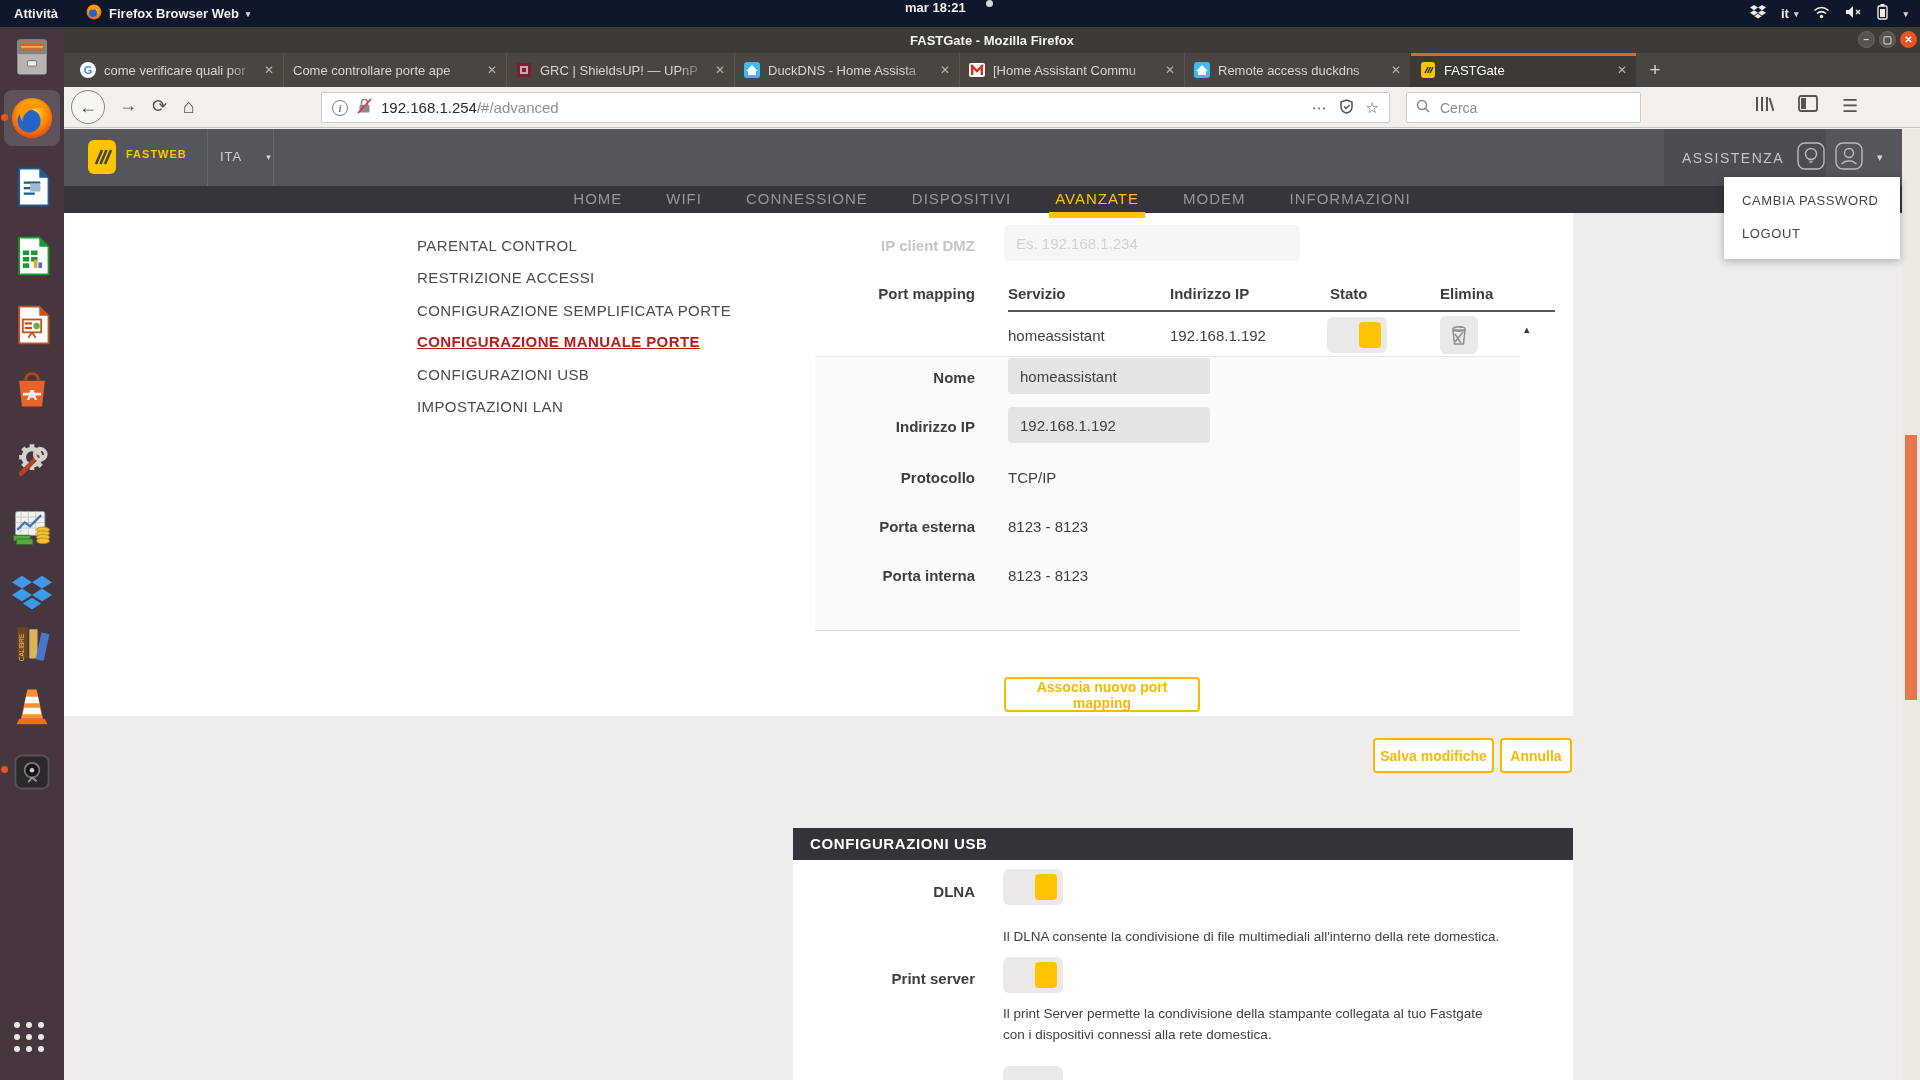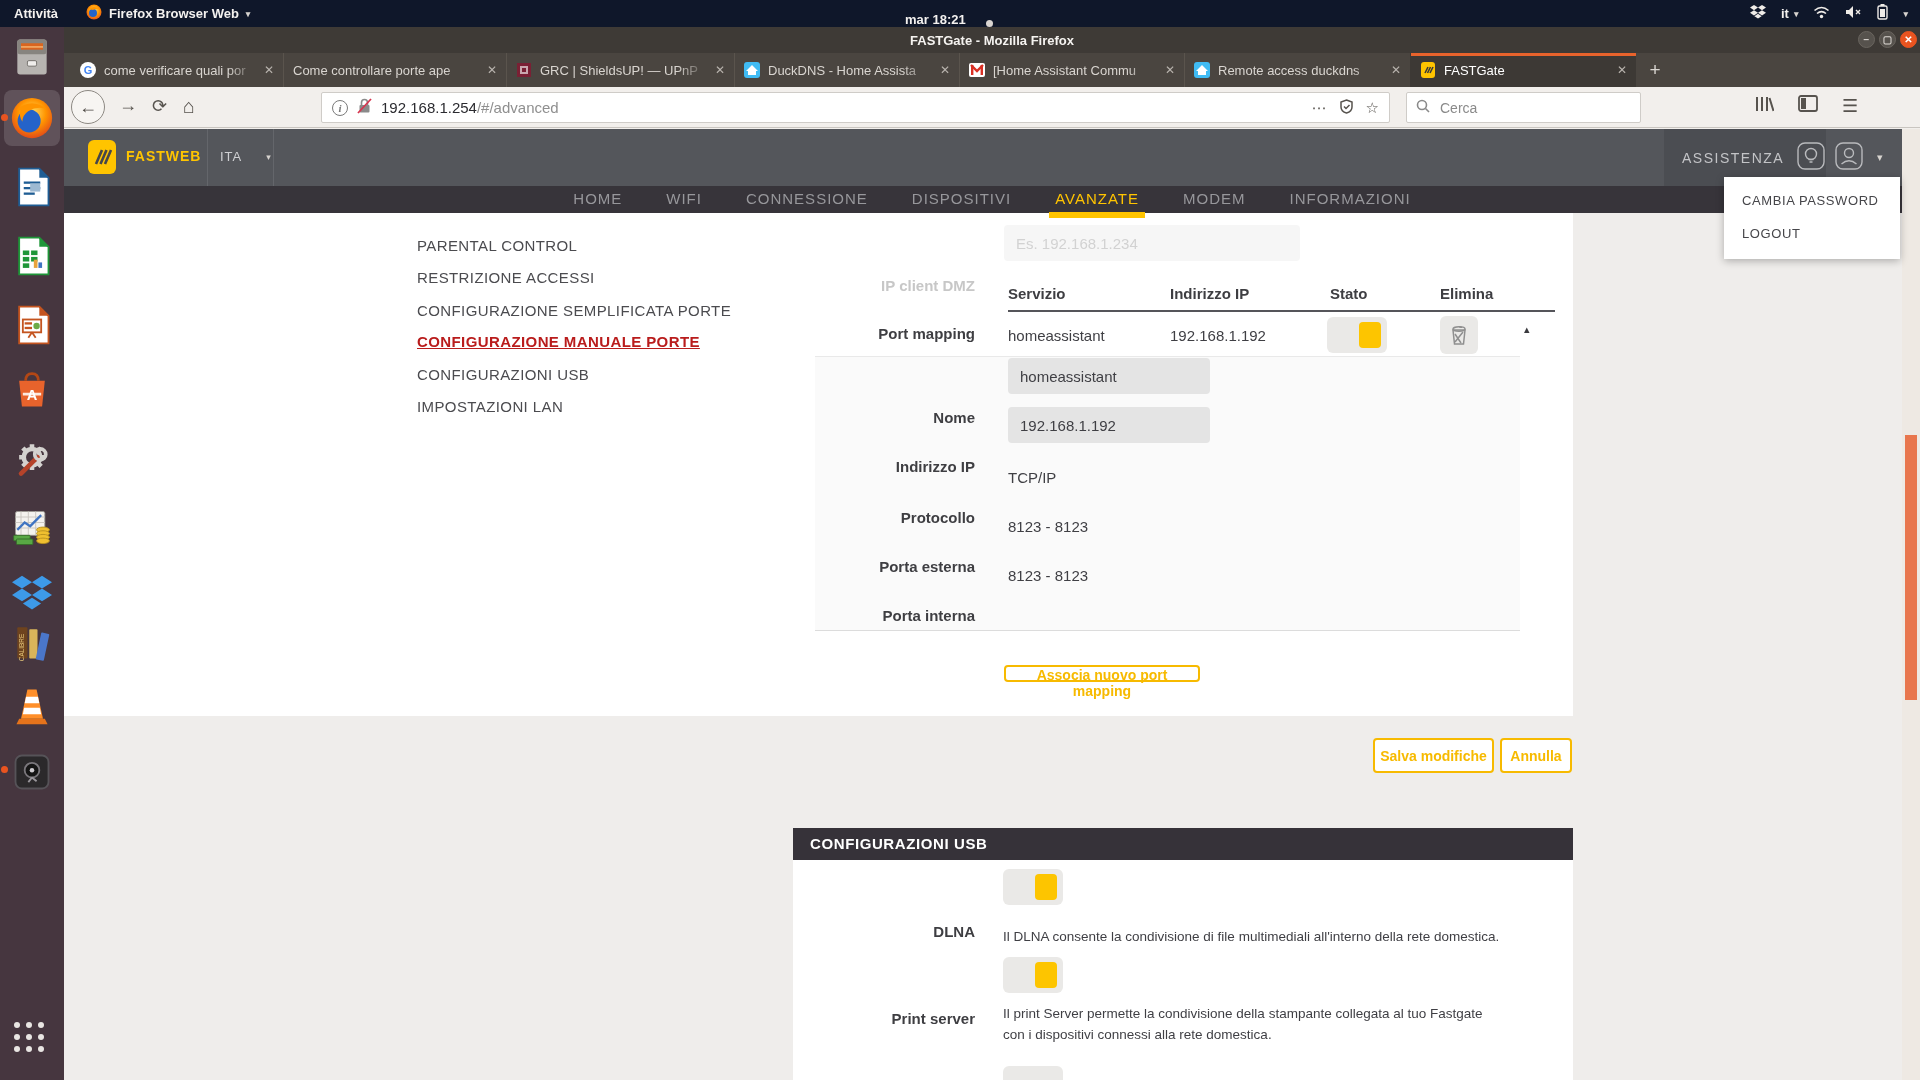--- a/index.html
+++ b/index.html
@@ -3,21 +3,21 @@
 <meta charset="utf-8">
 <style>
   html,body{margin:0;padding:0;width:1920px;height:1080px;font-family:"Liberation Sans",sans-serif;-webkit-font-smoothing:antialiased;}
   *{box-sizing:border-box;}
   .abs{position:absolute;}
   #screen{position:relative;width:1920px;height:1080px;overflow:hidden;background:#efedeb;}
 
   
   #topbar{position:absolute;left:0;top:0;width:1920px;height:27px;background:#0f172a;color:#f3f1ef;display:flex;align-items:center;font-size:13px;font-weight:700;z-index:50;}
   .tb-item{padding:0 14px;height:27px;display:flex;align-items:center;gap:7px;}
-  .tb-clock{position:absolute;left:905px;top:0;height:27px;display:flex;align-items:flex-end;gap:20px;font-weight:700;}
+  .tb-clock{position:absolute;left:905px;top:0;height:27px;display:flex;align-items:flex-start;gap:20px;font-weight:700;}
   .notif-dot{width:7px;height:7px;border-radius:50%;background:#d9d5d1;display:inline-block;}
   .tb-tray{position:absolute;right:12px;top:0;height:27px;display:flex;align-items:center;gap:15px;font-weight:700;}
   .caret{font-size:9px;color:#d7d3cf;}
 
   
   #dock{position:absolute;left:0;top:27px;width:64px;height:1053px;background:#46363f;z-index:40;}
   .dock-item{position:absolute;left:8px;width:48px;height:48px;display:flex;align-items:center;justify-content:center;}
   .dock-active-tile{position:absolute;left:4px;width:56px;height:56px;border-radius:8px;background:rgba(255,255,255,.14);}
   .dock-dot{position:absolute;left:1px;width:7px;height:7px;border-radius:50%;background:#e95420;}
   .show-apps{position:absolute;left:14px;display:grid;grid-template-columns:repeat(3,1fr);gap:6px;}
@@ -48,36 +48,36 @@
   .info-circle{width:16px;height:16px;border:1px solid #7a7a7a;border-radius:50%;color:#7a7a7a;font-size:11px;font-style:italic;font-weight:700;text-align:center;line-height:14px;font-family:"Liberation Serif",serif;}
   .url-right{margin-left:auto;display:flex;align-items:center;gap:13px;color:#57534e;font-size:15px;}
   #searchbox{position:absolute;left:1342px;top:5px;width:235px;height:31px;background:#fff;border:1px solid #cfccc8;border-radius:2px;display:flex;align-items:center;padding:0 9px;gap:8px;}
   #searchbox input{border:none;outline:none;font-size:14px;color:#444;width:170px;font-family:"Liberation Sans",sans-serif;background:transparent;}
   #searchbox input::placeholder{color:#8a8a8a;}
 
   
   #content{position:absolute;left:0;top:102px;width:1856px;height:951px;background:#efedeb;}
   #site-header{position:absolute;left:0;top:0;width:100%;height:57px;background:#54565b;}
   .brand-tile{position:absolute;left:24px;top:11px;width:28px;height:34px;border-radius:6px;background:#ffc400;}
-  .brand-text{position:absolute;left:62px;top:19px;color:#ffc400;font-size:14px;font-weight:700;letter-spacing:1px;}
+  .brand-text{position:absolute;left:62px;top:19px;color:#ffc400;font-size:11px;font-weight:700;letter-spacing:1px;}
   .hdr-divider{position:absolute;top:0;width:1px;height:57px;background:#64666b;}
   .lang{position:absolute;left:156px;top:20px;color:#cfd0d3;font-size:13px;letter-spacing:1px;display:flex;gap:24px;align-items:center;}
   .assist-block{position:absolute;left:1600px;top:0;width:162px;height:57px;background:#4b4d52;display:flex;align-items:center;gap:12px;padding-left:18px;color:#c3c4c7;font-size:14px;letter-spacing:1.5px;}
   .user-block{position:absolute;left:1770px;top:0;height:57px;display:flex;align-items:center;gap:13px;color:#c3c4c7;}
 
   #site-nav{position:absolute;left:0;top:57px;width:100%;height:27px;background:#37343a;display:flex;justify-content:center;gap:44px;font-size:15px;letter-spacing:1px;color:#97979b;z-index:5;}
   .nav-item{position:relative;line-height:26px;}
   .nav-item.active{color:#ffc400;}
   .nav-item.active::after{content:"";position:absolute;left:-6px;right:-6px;bottom:-5px;height:6px;background:#ffc400;}
 
   #page-body{position:absolute;left:0;top:84px;width:1856px;height:867px;overflow:hidden;padding-left:42px;}
   .white-band{position:absolute;left:0;top:0;width:1509px;height:503px;background:#ffffff;}
   .side-item{position:absolute;left:353px;font-size:15px;letter-spacing:.4px;color:#4b4b4f;white-space:nowrap;}
   .side-item.active{font-weight:700;color:#b91c1c;text-decoration:underline;}
-  .flabel{position:absolute;width:171px;left:740px;text-align:right;font-size:15px;font-weight:700;color:#3e3e42;white-space:nowrap;margin-top:40px;}
+  .flabel{position:absolute;width:171px;left:740px;text-align:right;font-size:15px;font-weight:700;color:#3e3e42;white-space:nowrap;}
   .fvalue{position:absolute;font-size:15px;color:#3f3f44;white-space:nowrap;}
   .ginput{position:absolute;height:36px;border:none;border-radius:4px;background:#e4e4e4;color:#3f3f44;font-size:15px;padding:0 12px;font-family:"Liberation Sans",sans-serif;outline:none;}
   .ginput:disabled{background:#f6f6f6;color:#cfcfcf;}
   .ginput::placeholder{color:#d2d2d2;}
   .thead{position:absolute;font-size:15px;font-weight:700;color:#3e3e42;white-space:nowrap;}
   .toggle{position:absolute;width:60px;height:36px;border-radius:6px;background:#eae9e7;}
   .toggle i{position:absolute;right:6px;top:5px;width:22px;height:26px;border-radius:4px;background:#fdc500;}
   .trash-btn{position:absolute;width:38px;height:38px;border-radius:6px;background:#eae9e7;display:flex;align-items:center;justify-content:center;}
   .detail-panel{position:absolute;left:751px;top:143px;width:705px;height:275px;background:#fafafa;border-top:1px solid #e9e9e9;border-bottom:1px solid #dcdcdc;}
   .ybtn{position:absolute;background:#fff;border:2px solid #f7ba00;border-radius:4px;color:#f7ba00;font-size:14px;font-weight:700;font-family:"Liberation Sans",sans-serif;padding:0;}
@@ -531,21 +531,21 @@
         <input class="ginput" style="left: 944px; top: 145px; width: 202px;" readonly="" value="homeassistant">
         <span class="flabel" style="top:205px">Indirizzo IP</span>
         <input class="ginput" style="left: 944px; top: 194px; width: 202px;" readonly="" value="192.168.1.192">
         <span class="flabel" style="top:256px">Protocollo</span>
         <span class="fvalue" style="left:944px;top:256px">TCP/IP</span>
         <span class="flabel" style="top:305px">Porta esterna</span>
         <span class="fvalue" style="left:944px;top:305px">8123 - 8123</span>
         <span class="flabel" style="top:354px">Porta interna</span>
         <span class="fvalue" style="left:944px;top:354px">8123 - 8123</span>
 
-        <button class="ybtn" style="left:940px;top:452px;width:196px;height:17px">Associa nuovo port mapping</button>
+        <button class="ybtn" style="left:940px;top:464px;width:196px;height:35px">Associa nuovo port mapping</button>
         <button class="ybtn" style="left:1309px;top:525px;width:121px;height:35px">Salva modifiche</button>
         <button class="ybtn" style="left:1436px;top:525px;width:72px;height:35px">Annulla</button>
 
         <div class="usb-card">
           <div class="usb-head">CONFIGURAZIONI USB</div>
         </div>
         <span class="flabel" style="top:670px">DLNA</span>
         <div class="toggle" style="left:939px;top:656px">
             <i></i>
           </div>

